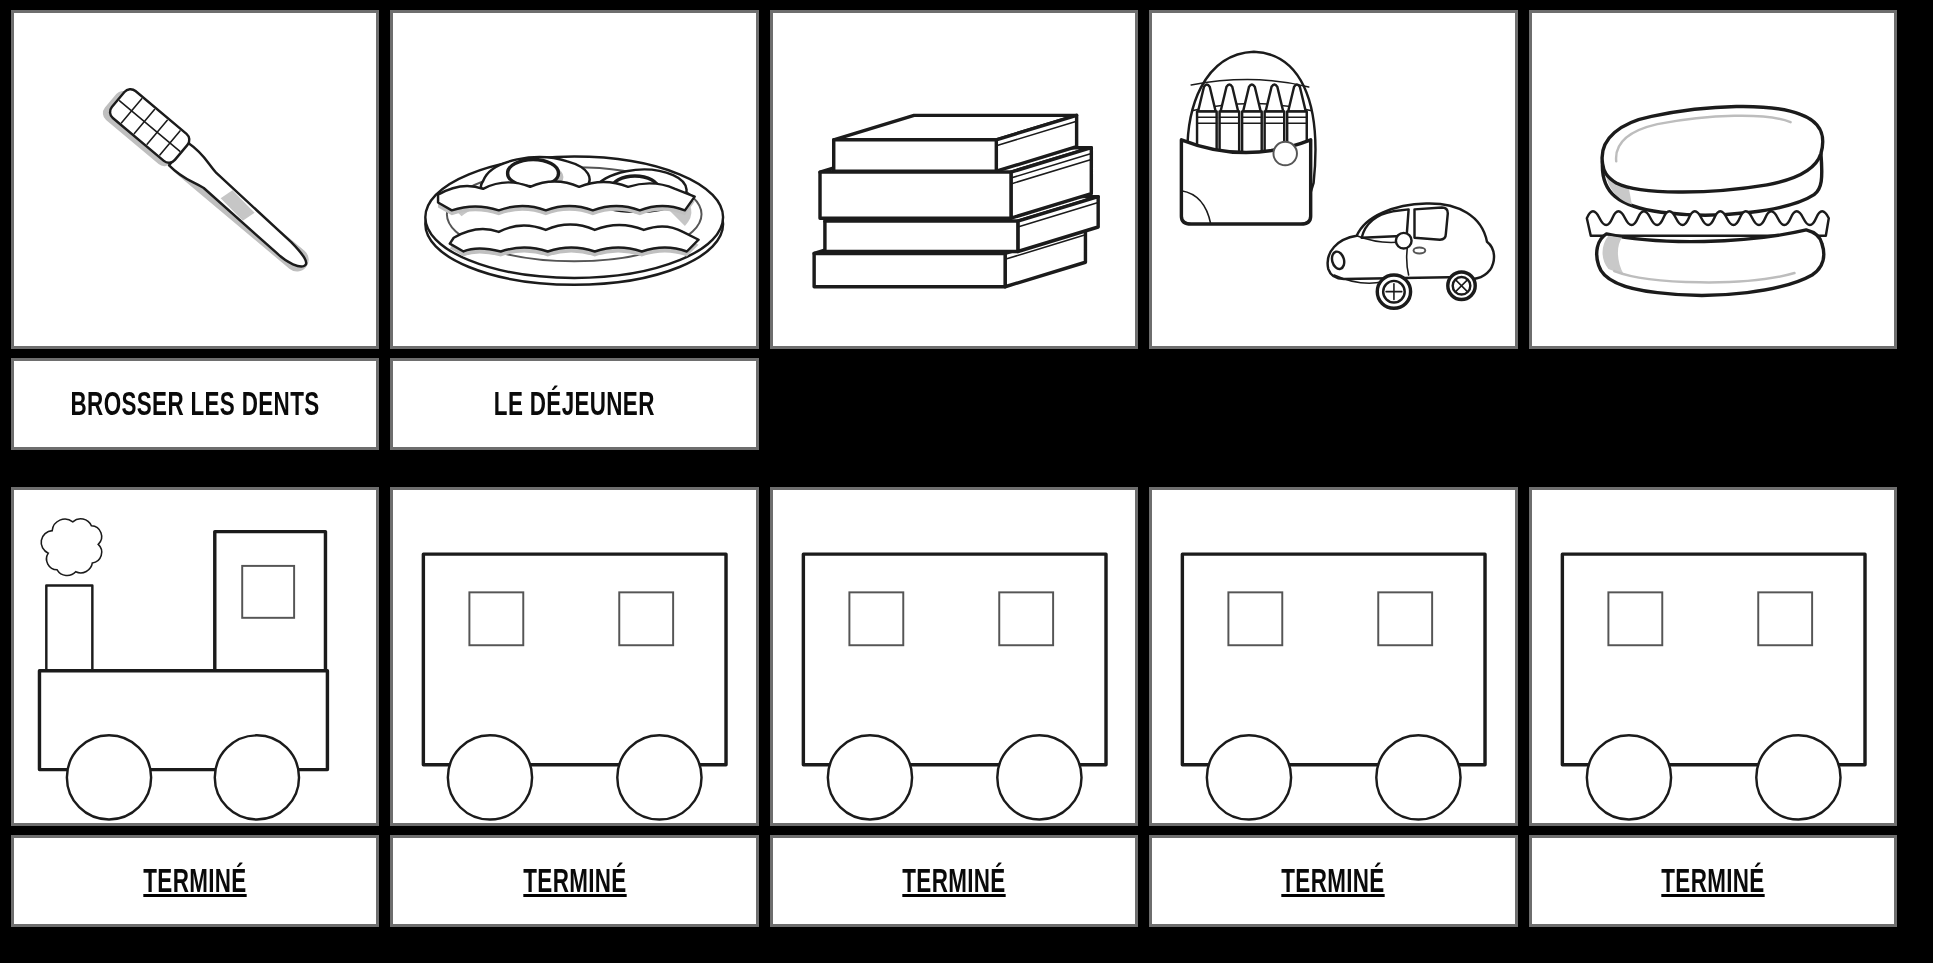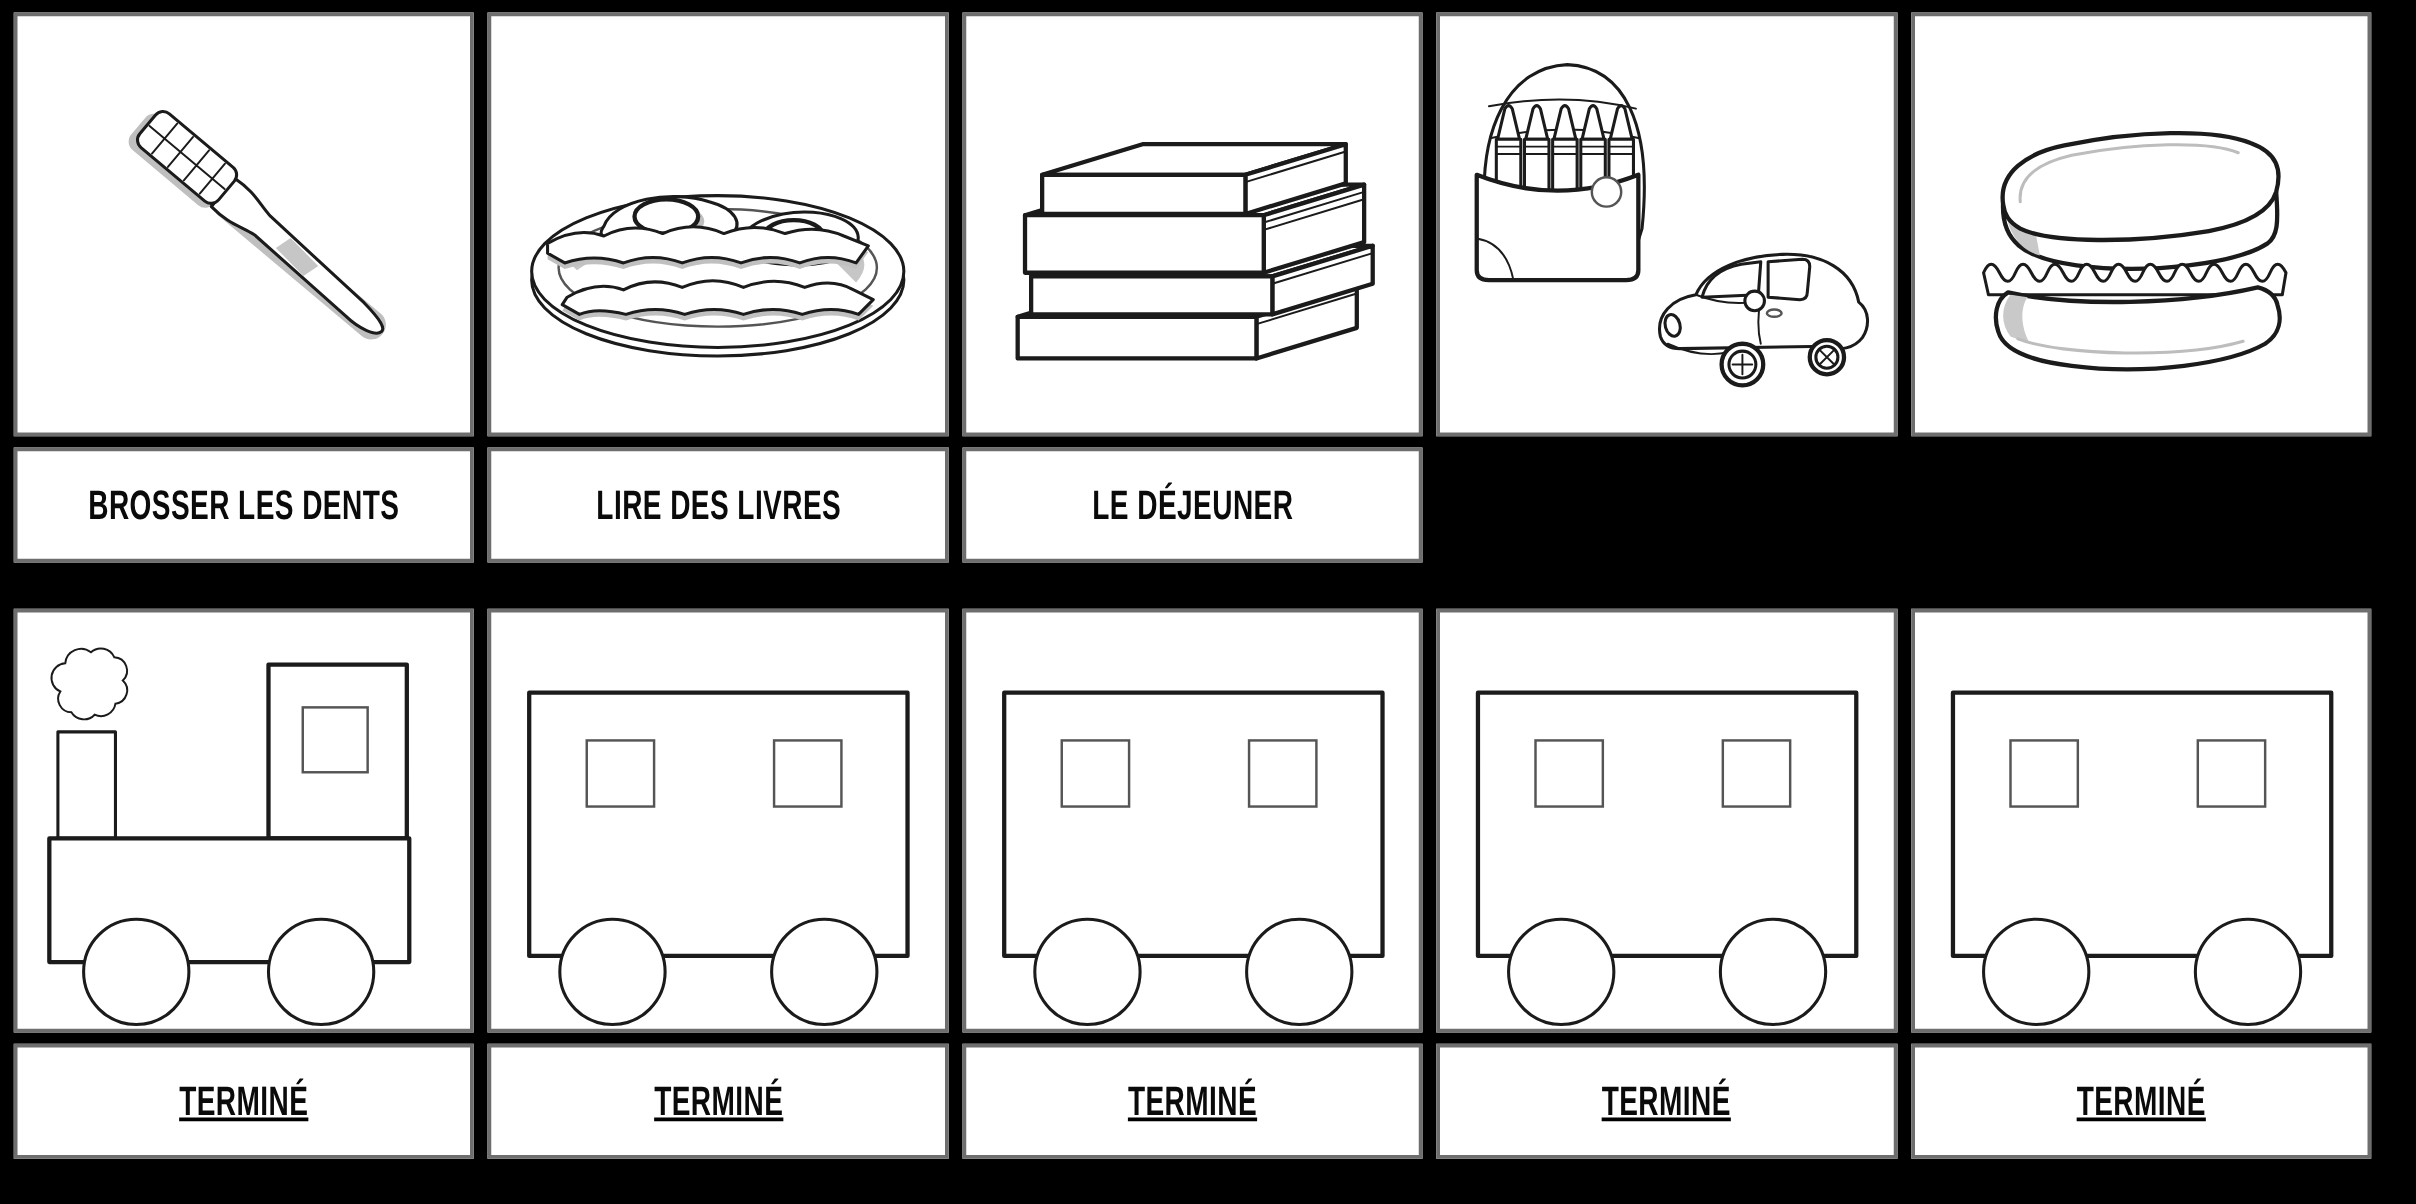--- a/index.html
+++ b/index.html
@@ -172,23 +172,20 @@
         <path class="ln3" d="M76,222 C66,228 64,242 68,254 C72,268 92,278 128,282 C190,290 258,280 286,264 C298,256 300,244 296,232 C294,224 288,220 280,218 C220,232 130,234 76,222 Z"></path>
         <path d="M78,224 C70,234 70,248 78,258 L94,264 C86,250 86,234 92,226 Z" fill="#c9c9c9"></path>
         <path class="shd" d="M84,260 C120,274 220,276 268,262"></path>
       </svg>
     </div>
 
     <div class="cell lab">
       <span class="label-text">BROSSER LES DENTS</span>
     </div>
     <div class="cell lab">
-      <span class="label-text">LIRE DES LIVRES</span>
-    </div>
-    <div class="cell lab">
       <span class="label-text">LE DÉJEUNER</span>
     </div>
   </div>
 
   <div class="group">
 
     <div class="cell pic">
       <svg viewBox="0 0 370 333" preserveAspectRatio="xMidYMid meet">
         <path class="thin" d="M44,78 a11,11 0 0 1 -9,-17 a12,12 0 0 1 4,-23 a13,13 0 0 1 21,-9 a12,12 0 0 1 19,4 a11,11 0 0 1 7,19 a11,11 0 0 1 -6,19 a12,12 0 0 1 -17,9 a12,12 0 0 1 -19,-2 z"></path>
         <rect x="33" y="94" width="47" height="87" class="ln"></rect>

